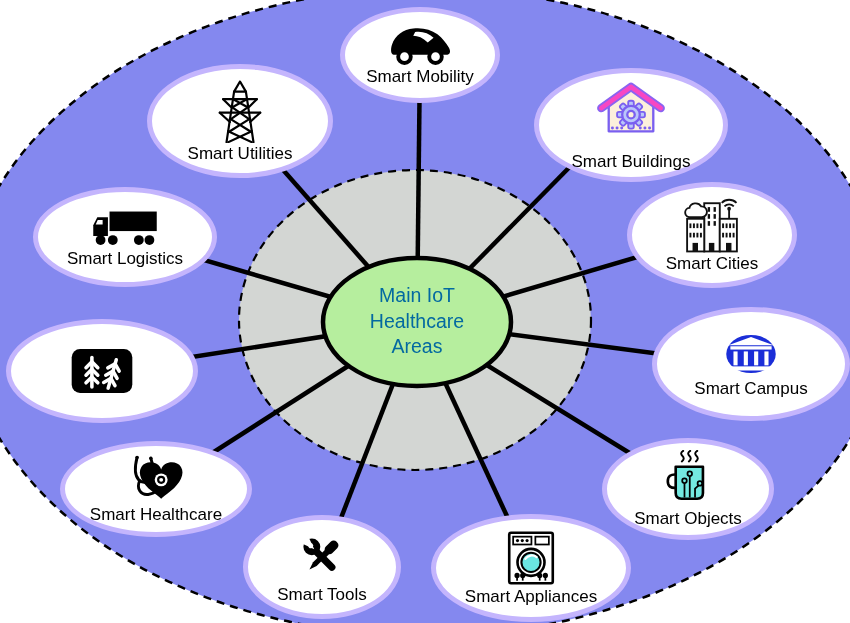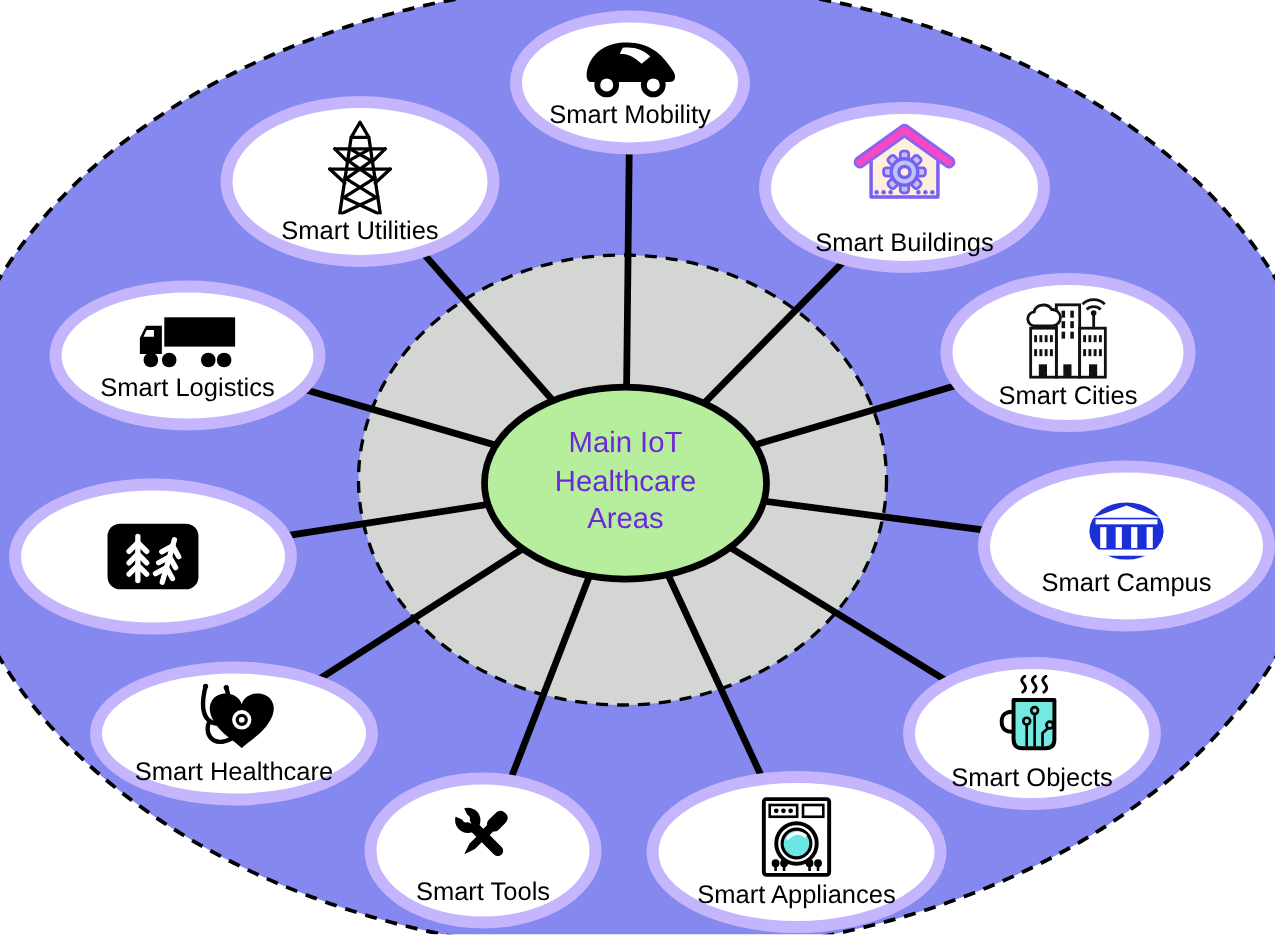--- a/index.html
+++ b/index.html
@@ -2,33 +2,33 @@
 <html><head>
 <meta charset="utf-8">
 <style>
   html,body { margin:0; padding:0; background:#fff; }
   .stage {
     position:relative; width:850px; height:623px; background:#ffffff;
     overflow:hidden; font-family:"Liberation Sans", sans-serif;
   }
   .bg-svg { position:absolute; left:0; top:0; }
   .node {
-    position:absolute; background:#ffffff; border:8px solid #c4b5fd;
+    position:absolute; background:#ffffff; border:5px solid #c4b5fd;
     border-radius:50%; box-sizing:border-box;
     display:flex; flex-direction:column; align-items:center; justify-content:center;
     gap:1px; z-index:2;
   }
   .node .label {
     font-size:17px; color:#000; white-space:nowrap; line-height:1.05;
     margin-top:1px;
   }
   .node .icon { display:block; flex:0 0 auto; }
   .center-label {
     position:absolute; left:322px; top:283px; width:190px; z-index:3;
-    text-align:center; font-size:19.5px; line-height:1.32; color:#6d28d9;
+    text-align:center; font-size:19.5px; line-height:1.32; color:#0369a1;
   }
 </style>
 </head>
 <body>
 
 <div class="stage">
 
   <svg class="bg-svg" width="850" height="623" viewBox="0 0 850 623">
     <ellipse cx="425" cy="312" rx="462" ry="324" fill="#8488ef" stroke="#000" stroke-width="2.5" stroke-dasharray="8 6"></ellipse>
     <ellipse cx="415" cy="320" rx="176" ry="150" fill="#d3d6d3" stroke="#000" stroke-width="2.2" stroke-dasharray="8 6"></ellipse>
@@ -57,21 +57,21 @@
   <div class="node" style="left:340px; top:7px; width:160px; height:96px;">
     <svg class="icon" width="64" height="42" viewBox="0 0 66 42">
       <path d="M6,31 C3,31 2.5,26 4,21 C7,11 16,5 26,4 C36,3 44,5 51,10 C56,14 60,19 63,24 C65,28 64,31 60,31 Z" fill="#000"></path>
       <path d="M28,7.5 C35,6.5 42,8.5 47,13.5 L41,18.5 C36,13.5 31,11.5 26,11.5 Z" fill="#fff"></path>
       <circle cx="17" cy="33" r="6.5" fill="#fff" stroke="#000" stroke-width="4"></circle>
       <circle cx="49" cy="33" r="6.5" fill="#fff" stroke="#000" stroke-width="4"></circle>
     </svg>
     <span class="label">Smart Mobility</span>
   </div>
 
-  <div class="node" style="left:506px; top:68px; width:194px; height:114px;gap:12px;">
+  <div class="node" style="left:534px; top:68px; width:194px; height:114px;gap:12px;">
     <svg class="icon" width="78" height="60" viewBox="0 0 84 62">
       <path d="M18,26 L42,9 L66,26 L66,54 L18,54 Z" fill="#fcf0dc" stroke="#7a5ff0" stroke-width="2.5" stroke-linejoin="round"></path>
       <path d="M10,29 L42,6 L74,29" fill="none" stroke="#8a63f2" stroke-width="9" stroke-linecap="round" stroke-linejoin="round"></path>
       <path d="M10,29 L42,6 L74,29" fill="none" stroke="#f747c3" stroke-width="5" stroke-linecap="round" stroke-linejoin="round"></path>
       <g>
         <rect x="39" y="21" width="6" height="30" rx="2" fill="#bac6fa" stroke="#7a5ff0" stroke-width="2"></rect>
         <rect x="39" y="21" width="6" height="30" rx="2" fill="#bac6fa" stroke="#7a5ff0" stroke-width="2" transform="rotate(45 42 36)"></rect>
         <rect x="39" y="21" width="6" height="30" rx="2" fill="#bac6fa" stroke="#7a5ff0" stroke-width="2" transform="rotate(90 42 36)"></rect>
         <rect x="39" y="21" width="6" height="30" rx="2" fill="#bac6fa" stroke="#7a5ff0" stroke-width="2" transform="rotate(135 42 36)"></rect>
         <circle cx="42" cy="36" r="9.5" fill="#bac6fa" stroke="#7a5ff0" stroke-width="2.5"></circle>

